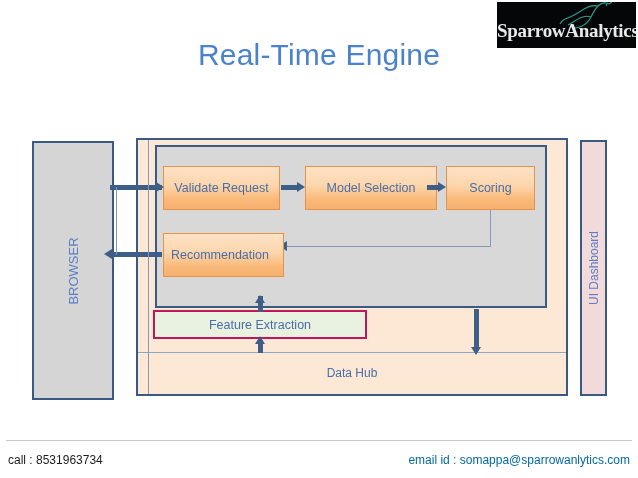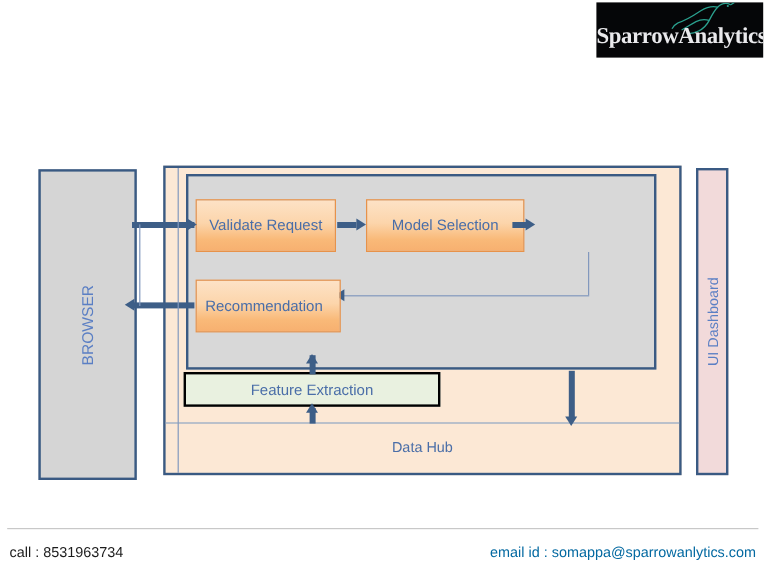--- a/index.html
+++ b/index.html
@@ -83,21 +83,21 @@
   }
   #box-validate{left:163px;top:166px;width:117px;height:44px;}
   #box-model   {left:305px;top:166px;width:132px;height:44px;}
   #box-scoring {left:446px;top:166px;width:89px;height:44px;}
   #box-recommend{left:163px;top:233px;width:121px;height:44px;justify-content:flex-start;padding-left:7px;}
 
   
   .fbox{
     position:absolute;left:153px;top:310px;width:214px;height:29px;
     background:#e9f1e0;
-    border:2px solid #000000;
+    border:2px solid #be185d;
     box-sizing:border-box;
     display:flex;align-items:center;justify-content:center;
     color:#4a6ea8;font-size:12.5px;
   }
 
   
   .datahub-line{
     position:absolute;left:138px;top:352px;width:428px;height:1px;
     background:#8fa6c4;
   }
@@ -148,38 +148,40 @@
         <path d="M40 17 C37 16 33 16 29 18 C25 20 21 23 17 25"></path>
         <path d="M31 26 C29 27 26 28 23 28"></path>
         <path d="M14 19 C12 20 10 22 9 24"></path>
         <path d="M58 4 L61 2"></path>
       </g>
       <circle cx="55.5" cy="5" r="0.9" fill="#2aa08e"></circle>
     </svg>
     <div class="logo-text">SparrowAnalytics</div>
   </div>
 
+  <div class="title">Real-Time Engine</div>
 
   <div class="browser">
     <span class="vert-label">BROWSER</span>
   </div>
 
   <div class="outer"></div>
 
   <div class="datahub-line"></div>
   <div class="datahub-label">Data Hub</div>
 
   <div class="engine"></div>
 
   <div class="thin" style="left:490px;top:210px;width:1px;height:36px;"></div>
   <div class="thin" style="left:286px;top:246px;width:205px;height:1px;"></div>
   <div class="arrow arrow-l" style="left:279px;top:241px;"></div>
 
   <div class="obox" id="box-validate">Validate Request</div>
   <div class="obox" id="box-model">Model Selection</div>
+  <div class="obox" id="box-scoring">Scoring</div>
   <div class="obox" id="box-recommend">Recommendation</div>
 
   <div class="thick" style="left:281px;top:185px;width:16px;height:5px;"></div>
   <div class="arrow arrow-r" style="left:297px;top:182px;"></div>
 
   <div class="thick" style="left:427px;top:185px;width:12px;height:5px;"></div>
   <div class="arrow arrow-r" style="left:438px;top:182px;"></div>
 
   <div class="thick" style="left:110px;top:185px;width:52px;height:5px;"></div>
   <div class="arrow arrow-r" style="left:156px;top:182px;"></div>

